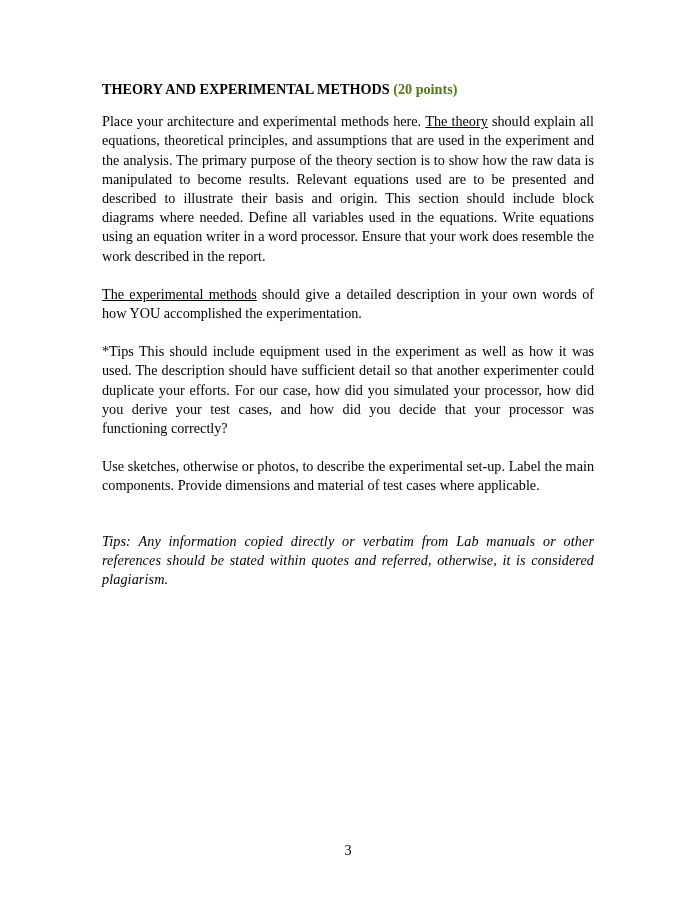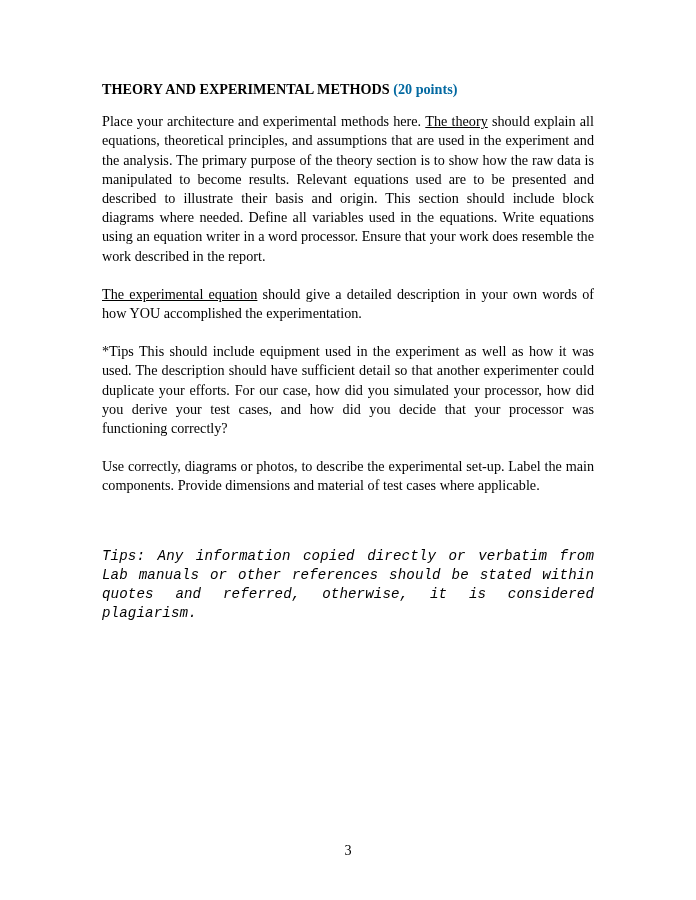--- a/index.html
+++ b/index.html
@@ -22,37 +22,36 @@
       width: 492px;
       font-size: 14.2px;
       line-height: 19.2px;
     }
     .heading {
       font-weight: bold;
       font-size: 14.2px;
       margin: 0 0 13px 0;
     }
     .points {
-      color: #0369a1;
+      color: #4d7c0f;
     }
     p {
       margin: 0 0 19px 0;
       text-align: justify;
     }
     .u {
       text-decoration: underline;
       font-family: Liberation Serif, serif;
     }
     .i {
     }
     .tips-note {
-      margin-top: 51px;
+      margin-top: 36px;
       font-style: italic;
       letter-spacing: 0.1px;
-      font-family: Liberation Mono, monospace;
     }
     .page-number {
       position: absolute;
       left: 0;
       width: 696px;
       top: 842px;
       text-align: center;
       font-size: 14.2px;
     }
   </style>
@@ -60,22 +59,22 @@
 <body>
 
 <div class="page">
   <div class="heading">
     <span>THEORY AND EXPERIMENTAL METHODS</span>
     <span class="points">(20 points)</span>
   </div>
 
   <p><span>Place your architecture and experimental methods here. </span><span class="u">The theory</span><span> should explain all equations, theoretical principles, and assumptions that are used in the experiment and the analysis.  The primary purpose of the theory section is to show how the raw data is manipulated to become results.  Relevant equations used are to be presented and described to illustrate their basis and origin.  This section should include block diagrams where needed.  Define all variables used in the equations.  Write equations using an equation writer in a word processor. Ensure that your work does resemble the work described in the report.</span></p>
 
-  <p><span class="u">The experimental equation</span><span> should give a detailed description in your own words of how YOU accomplished the experimentation.</span></p>
+  <p><span class="u">The experimental methods</span><span> should give a detailed description in your own words of how YOU accomplished the experimentation.</span></p>
 
   <p><span>*</span><span class="i">Tips</span><span>  This should include equipment used in the experiment as well as how it was used. The description should have sufficient detail so that another experimenter could duplicate your efforts. For our case, how did you simulated your processor, how did you derive your test cases, and how did you decide that your processor was functioning correctly?</span></p>
 
-  <p>Use correctly, diagrams or photos, to describe the experimental set-up.  Label the main components.  Provide dimensions and material of test cases where applicable.</p>
+  <p>Use sketches, otherwise or photos, to describe the experimental set-up.  Label the main components.  Provide dimensions and material of test cases where applicable.</p>
 
   <p class="tips-note">Tips: Any information copied directly or verbatim from Lab manuals or other references should be stated within quotes and referred, otherwise, it is considered plagiarism.</p>
 </div>
 
 <div class="page-number">3</div>
 
 </body></html>

